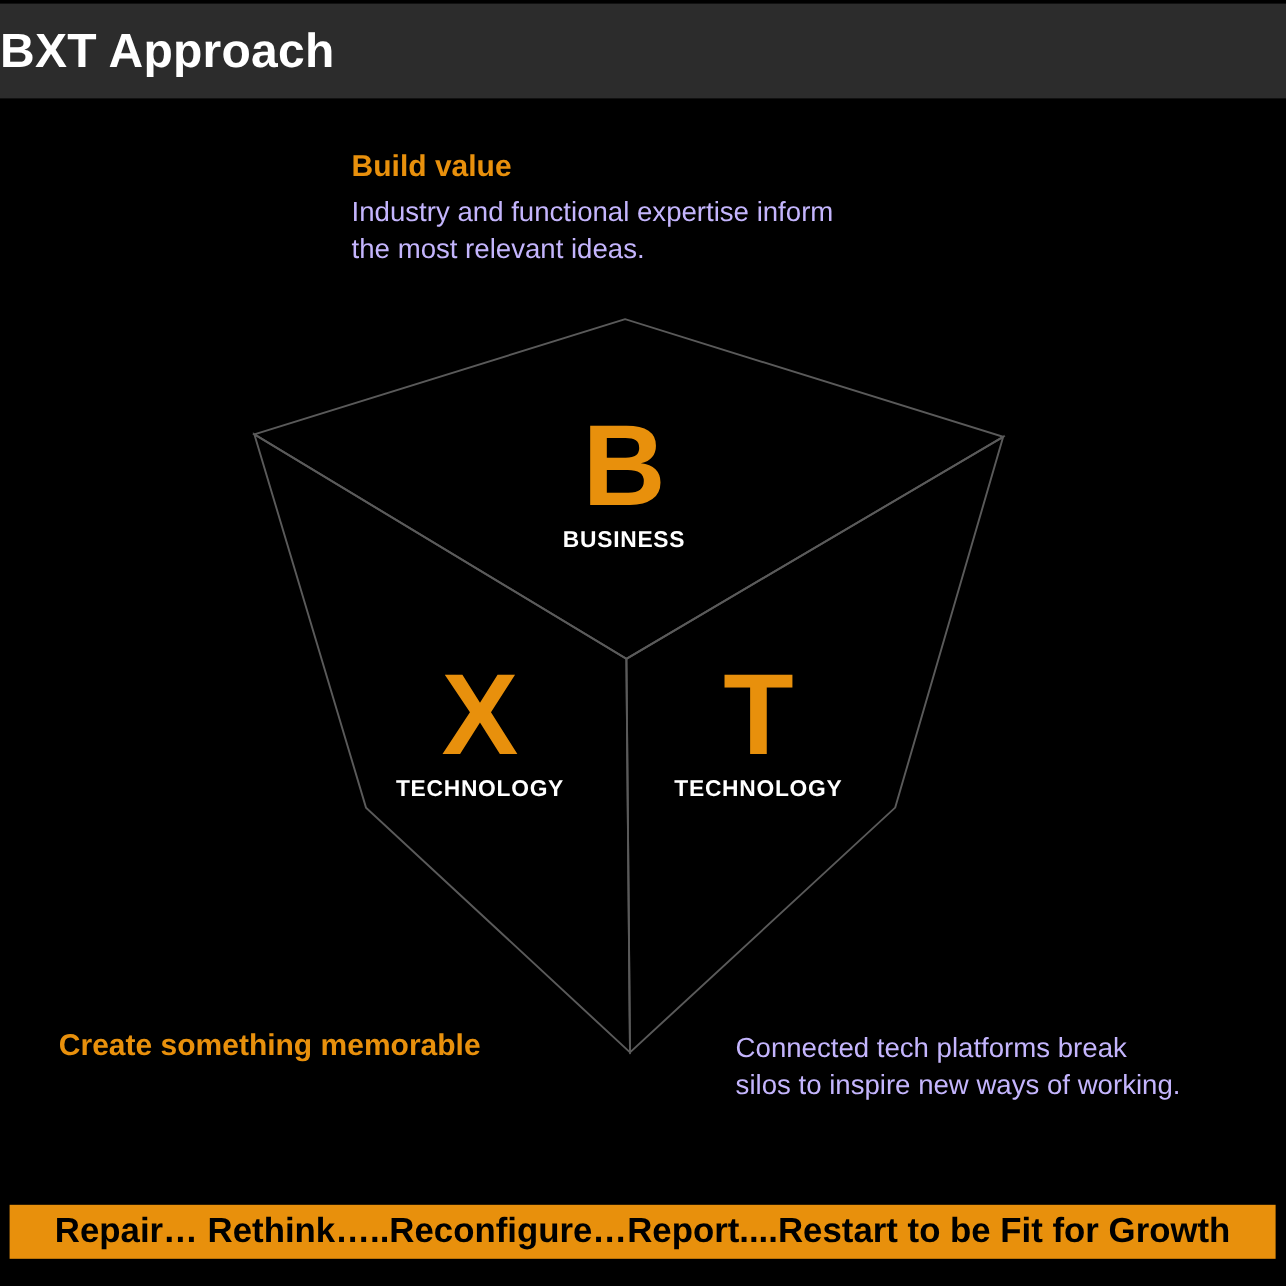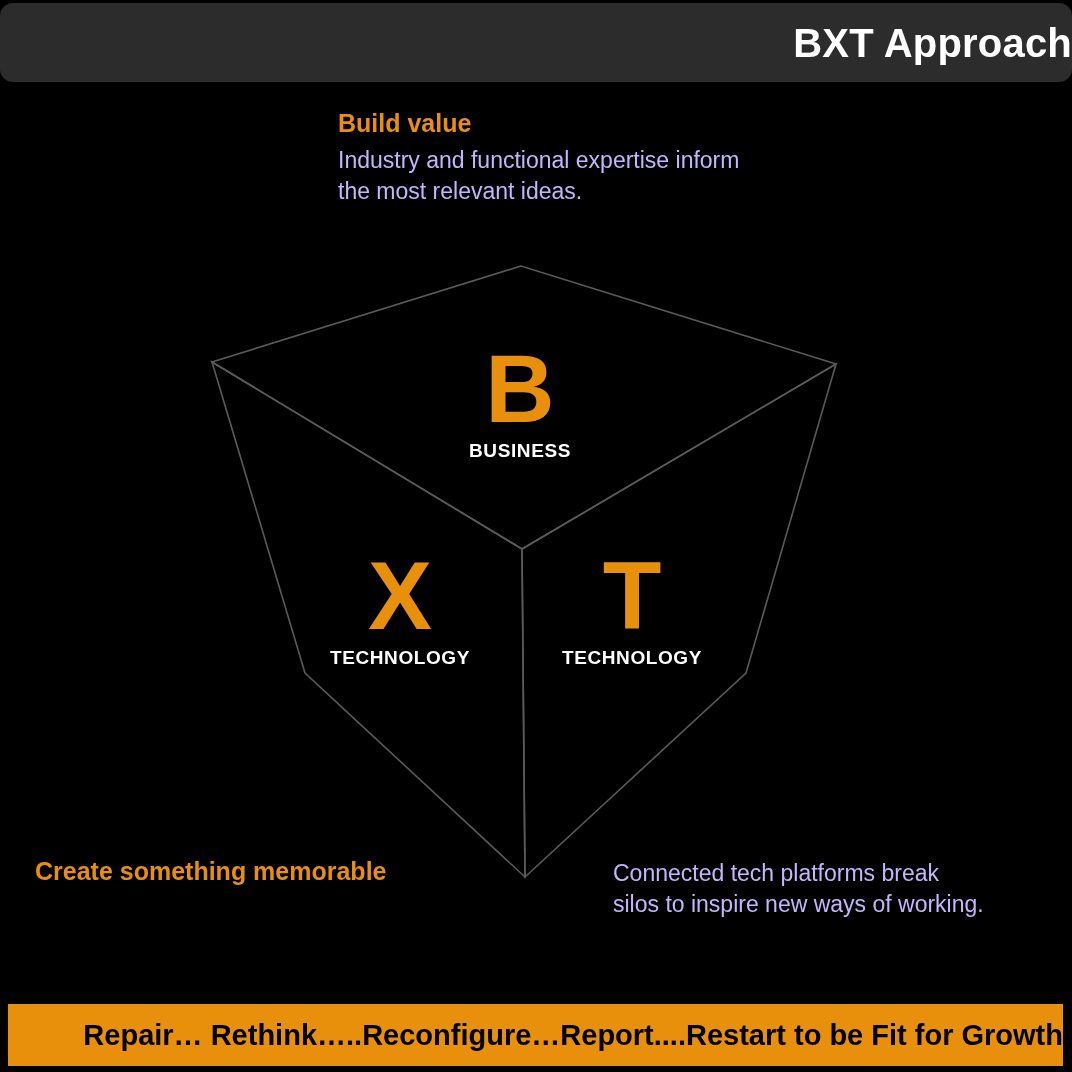--- a/index.html
+++ b/index.html
@@ -27,22 +27,21 @@
   
   #header-bar {
     position: absolute;
     left: 0;
     top: 3px;
     width: 1072px;
     height: 79px;
     background: #2c2c2c;
     display: flex;
     align-items: center;
-    justify-content: flex-end;
-    border-radius: 13px;
+    justify-content: flex-start;
   }
   #header-title {
     color: #ffffff;
     font-size: 40px;
     font-weight: bold;
     letter-spacing: 0.2px;
     line-height: 1;
     font-family: "Liberation Sans", sans-serif;
   }
 
@@ -59,27 +58,26 @@
     color: #c4b5fd;
     font-size: 23px;
     line-height: 1.34;
     margin: 0;
     white-space: pre-line;
   }
 
   #callout-build {
     position: absolute;
     left: 293px;
-    top: 110px;
+    top: 126px;
     width: 470px;
-    margin-left: 45px;
   }
   #callout-create {
     position: absolute;
-    left: 35px;
+    left: 49px;
     top: 858px;
     width: 470px;
   }
   #callout-make {
     position: absolute;
     left: 613px;
     top: 858px;
     width: 440px;
   }
 
@@ -121,25 +119,25 @@
   #face-business { left: 400px; top: 345px; width: 240px; }
   #face-experience { left: 280px; top: 552px; width: 240px; }
   #face-technology { left: 512px; top: 552px; width: 240px; }
 
   
   #bottom-banner {
     position: absolute;
     left: 8px;
     top: 1004px;
     width: 1055px;
-    height: 62px;
+    height: 45px;
     background: #E8900C;
     display: flex;
     align-items: center;
-    justify-content: flex-end;
+    justify-content: center;
   }
   #bottom-banner-text {
     color: #000000;
     font-size: 29px;
     font-weight: bold;
     line-height: 1;
     white-space: nowrap;
     font-family: "Liberation Sans", sans-serif;
   }
 </style>

